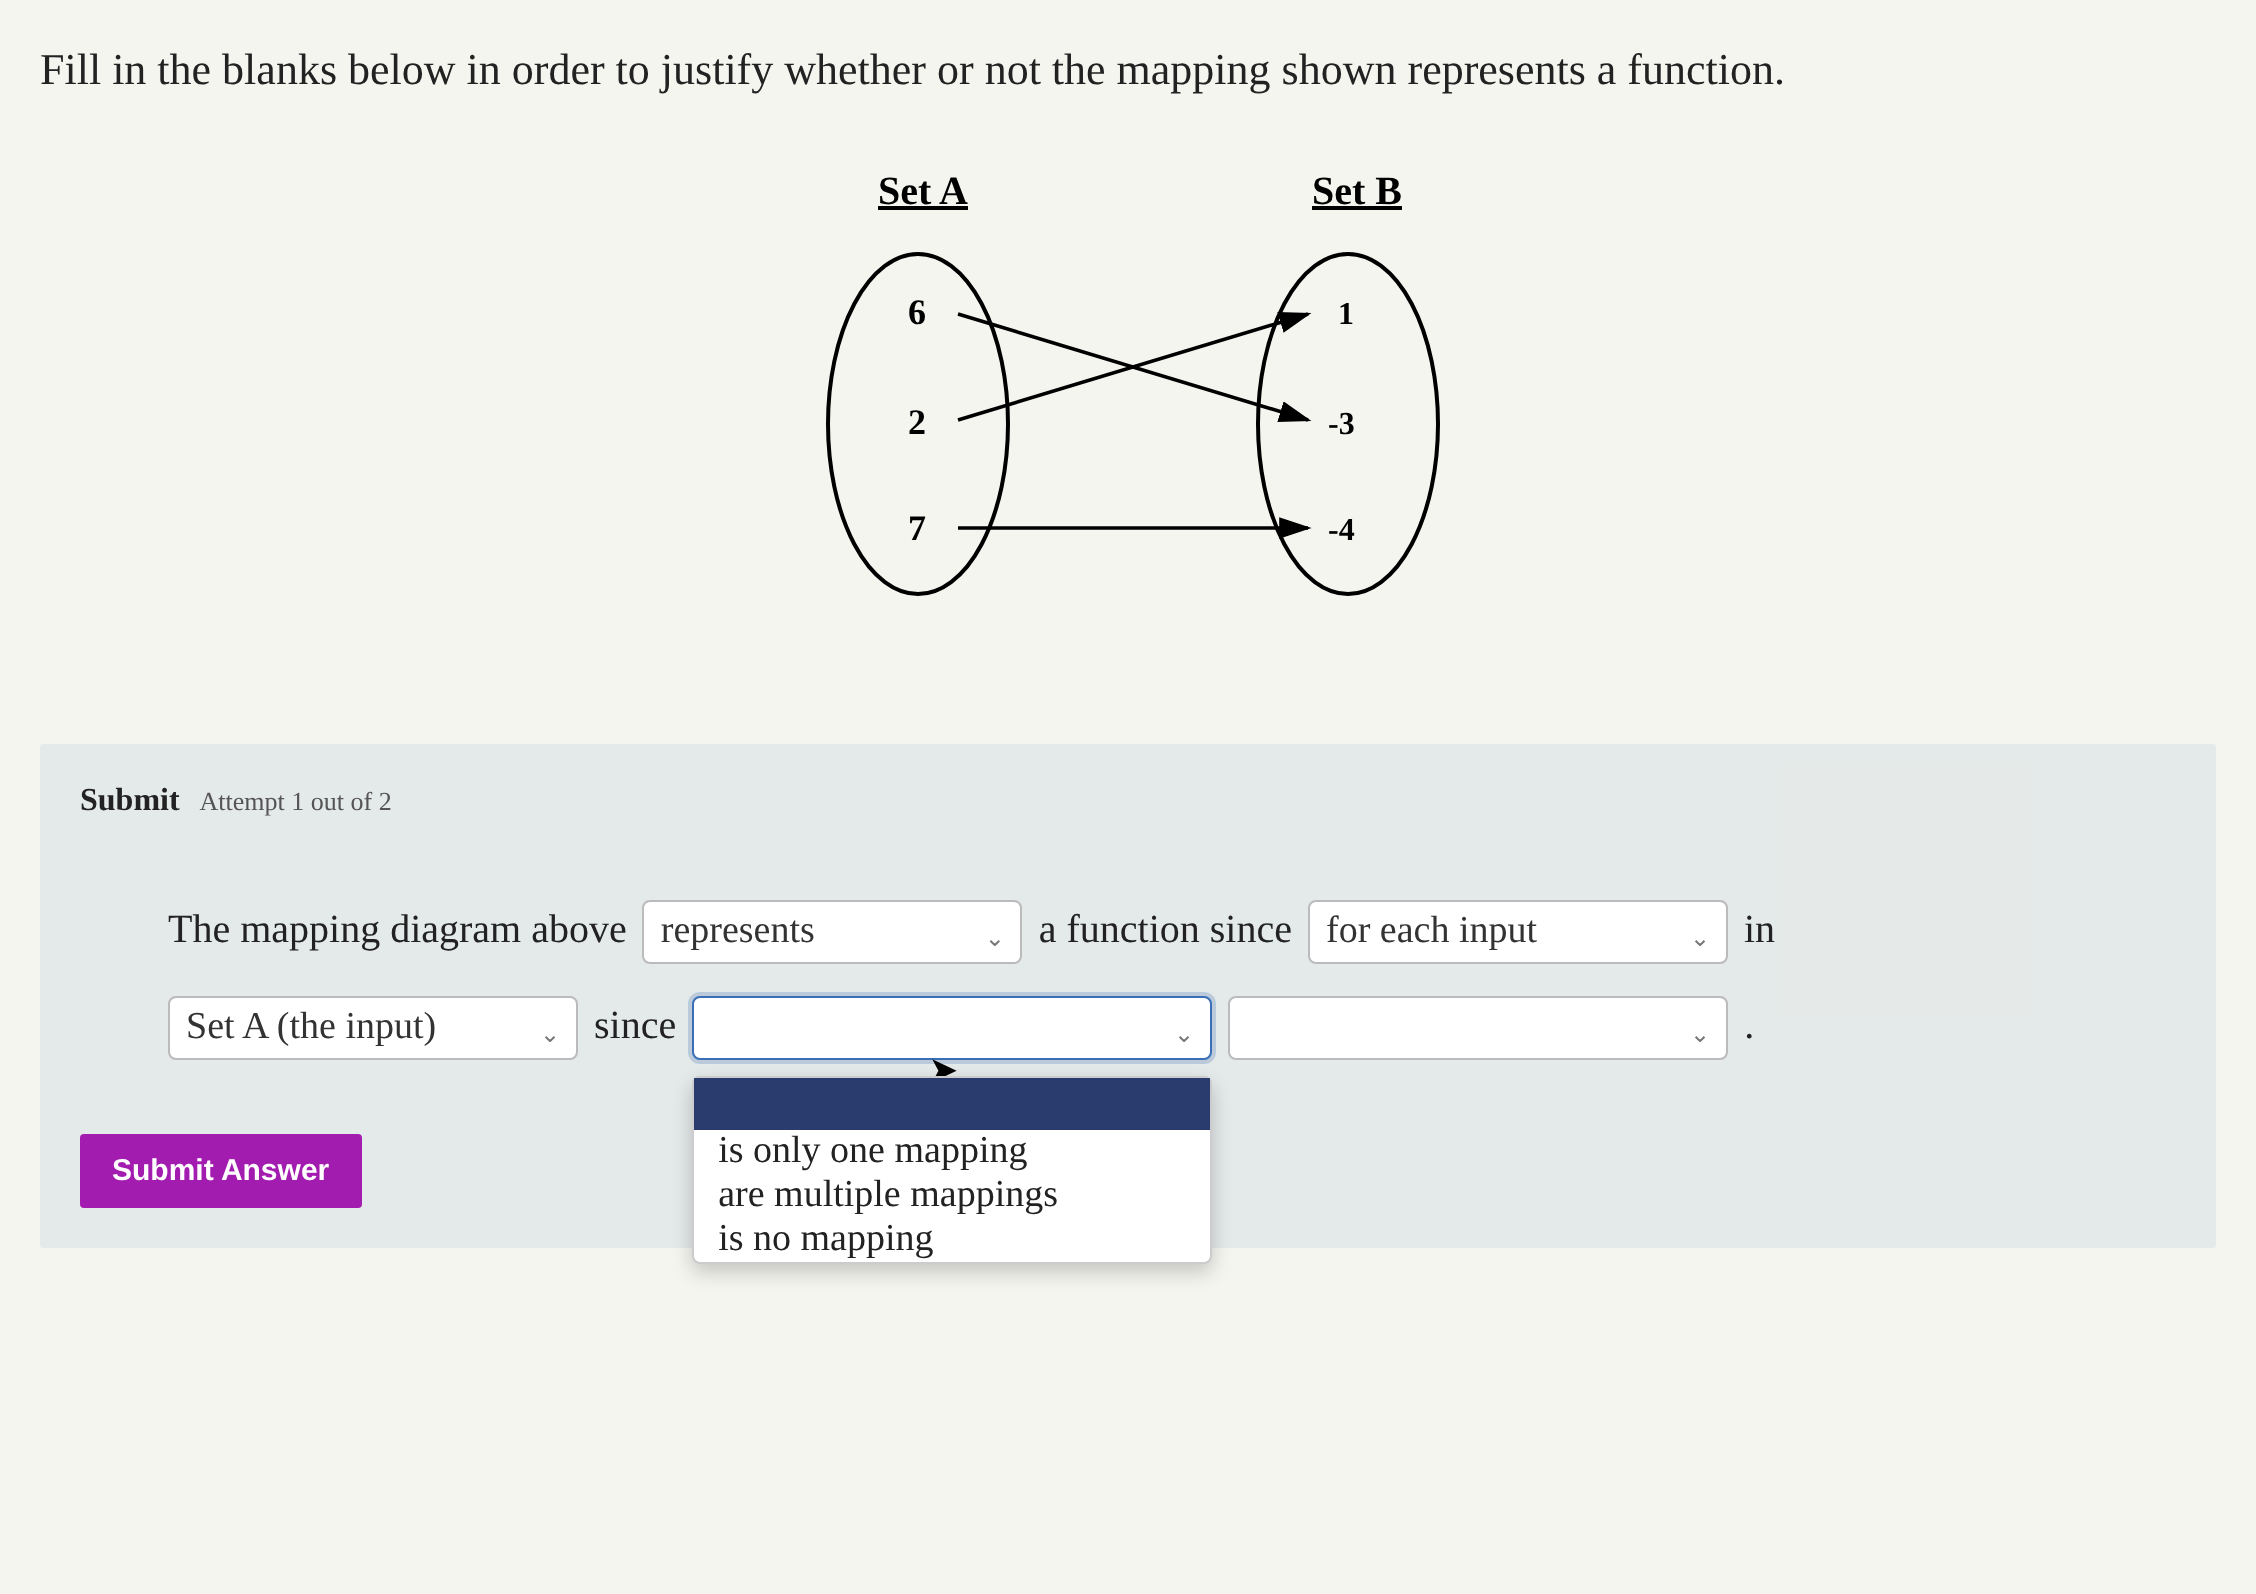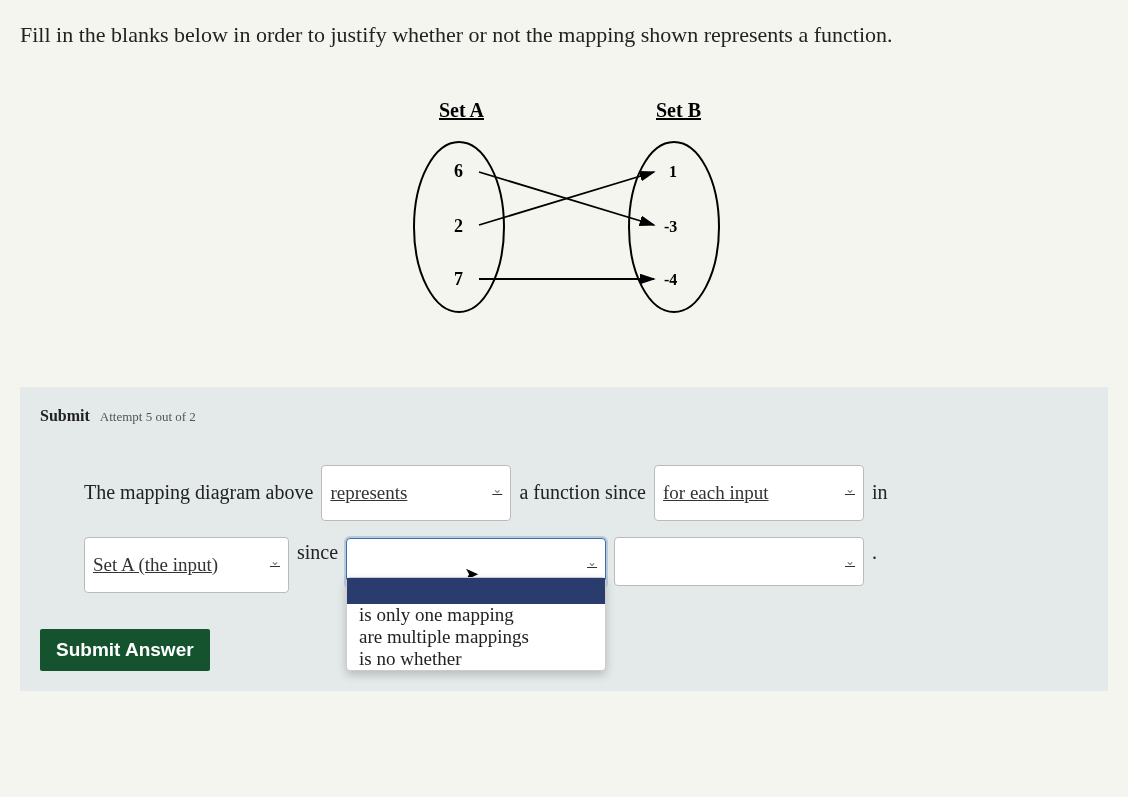--- a/index.html
+++ b/index.html
@@ -8,21 +8,21 @@
     padding: 20px;
     font-family: Georgia, 'Times New Roman', serif;
     background: #f5f5f0;
     color: #222;
     width: 1128px;
     height: 797px;
   }
   .question {
     font-size: 22px;
     line-height: 1.4;
-    margin-bottom: 46px;
+    margin-bottom: 31px;
   }
   .diagram-area {
     display: flex;
     justify-content: center;
     margin: 30px 0 60px 0;
   }
   .answer-section {
     background: rgba(180, 200, 210, 0.25);
     padding: 20px;
     border-radius: 2px;
@@ -40,30 +40,29 @@
     font-size: 20px;
     display: flex;
     flex-wrap: wrap;
     align-items: center;
     gap: 8px;
     margin-bottom: 16px;
     margin-left: 44px;
   }
   .select-box {
     display: inline-flex;
-    align-items: flex-start;
+    align-items: flex-end;
     justify-content: space-between;
     background: #fff;
     border: 1px solid #bbb;
     border-radius: 4px;
-    padding: 16px 8px;
+    padding: 4px 8px;
     font-size: 19px;
     color: #333;
     min-height: 32px;
-    text-decoration: underline;
   }
   .select-box.open {
     border: 1px solid #3b6fb5;
     box-shadow: 0 0 0 2px rgba(59,111,181,0.25);
   }
   .chev { font-size: 12px; color: #777; margin-left: 6px; }
   .dropdown-wrap { position: relative; }
   .dropdown-open {
     position: absolute;
     top: 40px;
@@ -78,23 +77,23 @@
   }
   .dropdown-open .dd-header {
     height: 26px;
     background: #2a3c6e;
   }
   .dropdown-open .dd-item {
     padding: 0 12px;
   }
   .submit-btn {
     display: inline-block;
-    background: #14532d;
+    background: #a21caf;
     color: #fff;
-    font-size: 19px;
+    font-size: 15px;
     font-weight: bold;
     padding: 10px 16px;
     border: none;
     border-radius: 2px;
     margin-top: 20px;
     cursor: pointer;
   }
   .cursor-arrow {
     position: absolute;
     top: 26px;
@@ -134,21 +133,21 @@
 
     <line x1="95" y1="75" x2="270" y2="128" stroke="#000" stroke-width="1.8" marker-end="url(#arrow)"></line>
     <line x1="95" y1="128" x2="270" y2="75" stroke="#000" stroke-width="1.8" marker-end="url(#arrow)"></line>
     <line x1="95" y1="182" x2="270" y2="182" stroke="#000" stroke-width="1.8" marker-end="url(#arrow)"></line>
   </svg>
 </div>
 
 <div class="answer-section">
   <div class="answer-header">
     <b>Submit</b>
-    <span class="attempt">Attempt 5 out of 2</span>
+    <span class="attempt">Attempt 1 out of 2</span>
   </div>
 
   <div class="fill-line">
     <span>The mapping diagram above</span>
     <span class="select-box" style="width:190px">
       <span>represents</span>
       <span class="chev">⌄</span>
     </span>
     <span>a function since</span>
     <span class="select-box" style="width:210px">
@@ -168,21 +167,21 @@
     <span class="dropdown-wrap">
       <span class="select-box open" style="width:260px">
         <span></span>
         <span class="chev">⌄</span>
       </span>
       <span class="cursor-arrow">➤</span>
       <div class="dropdown-open">
         <div class="dd-header"></div>
         <div class="dd-item">is only one mapping</div>
         <div class="dd-item">are multiple mappings</div>
-        <div class="dd-item">is no whether</div>
+        <div class="dd-item">is no mapping</div>
       </div>
     </span>
 
     <span class="select-box" style="width:250px">
       <span></span>
       <span class="chev">⌄</span>
     </span>
     <span style="padding-top:4px">.</span>
   </div>
 

